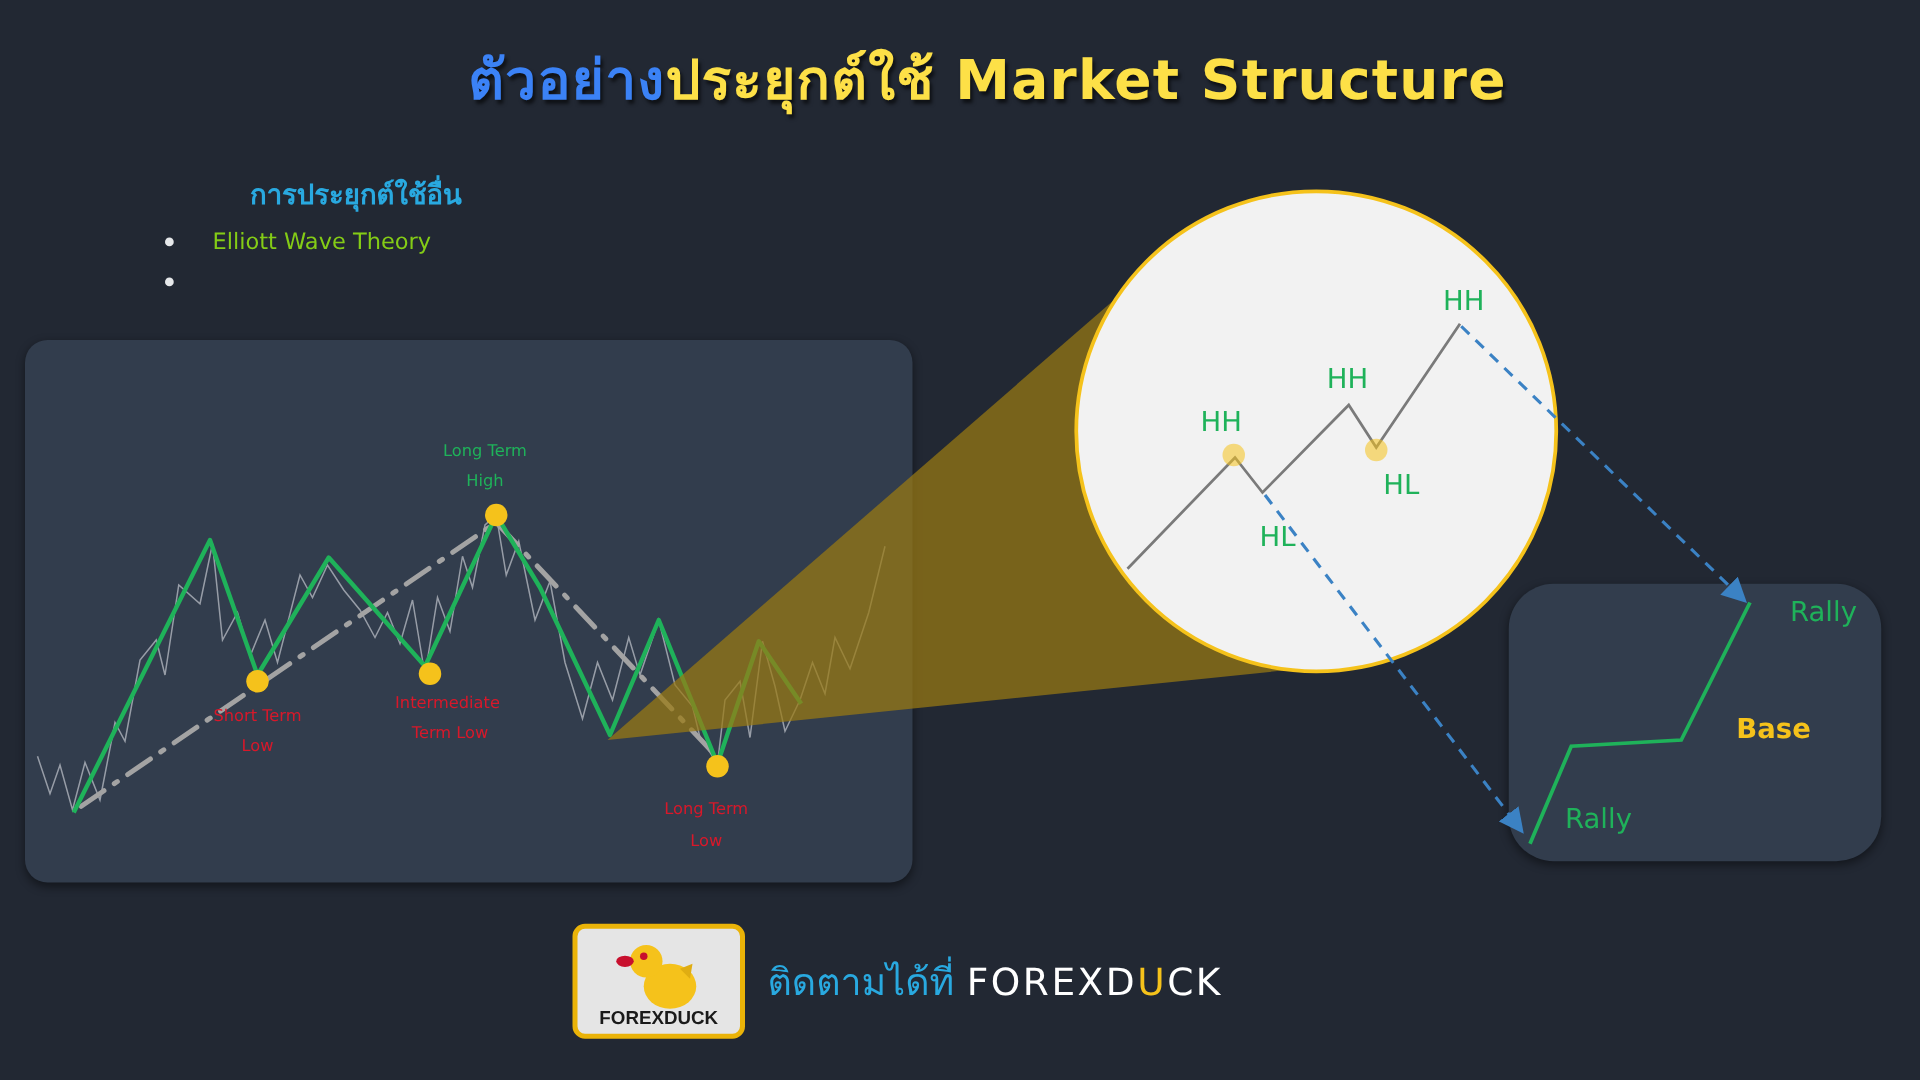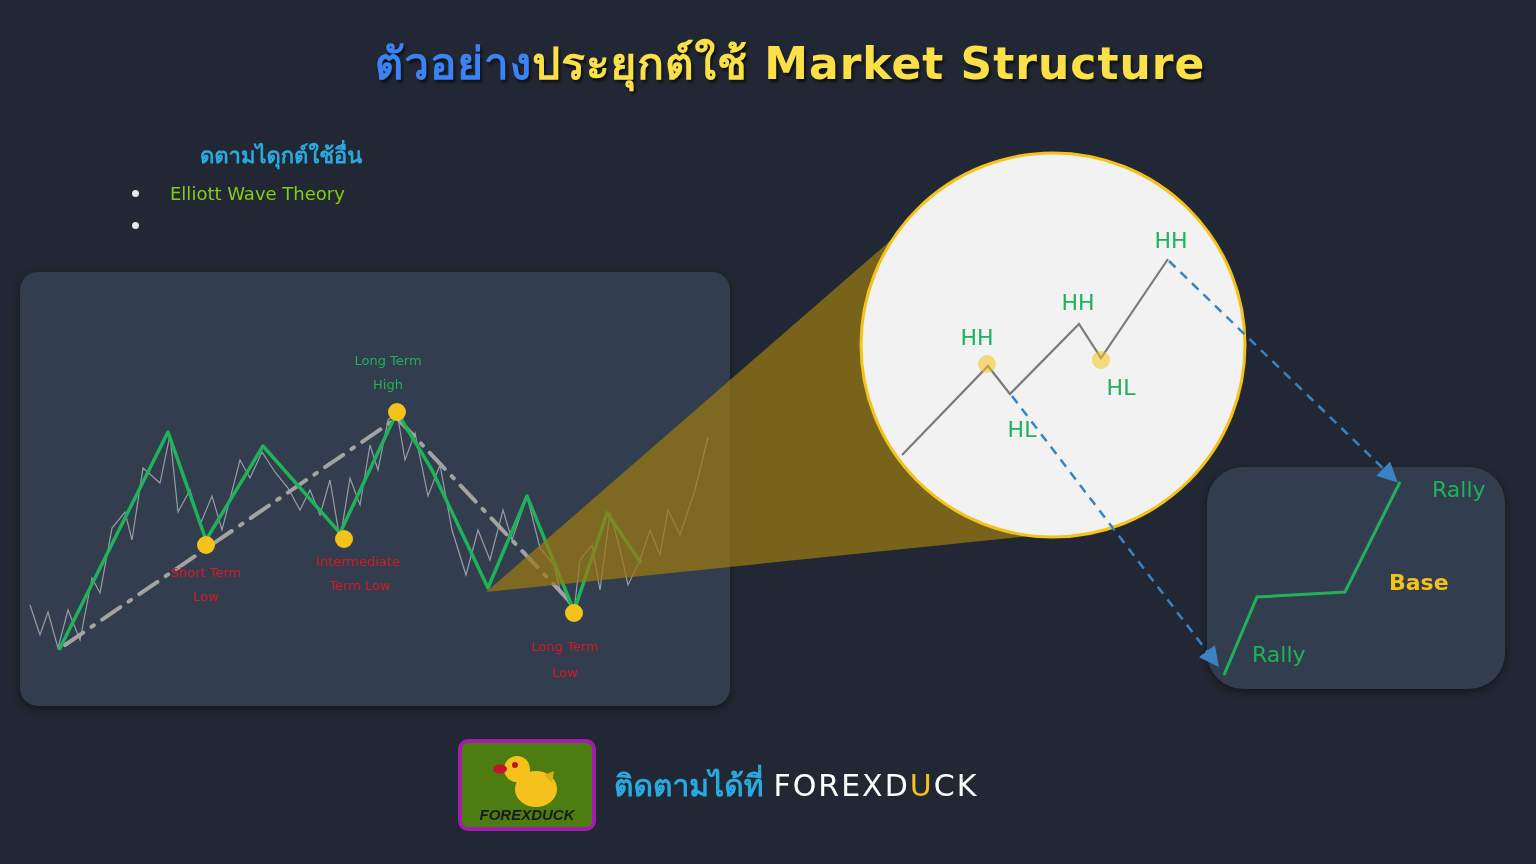--- a/index.html
+++ b/index.html
@@ -26,38 +26,38 @@
     background: #323d4d; border-radius: 18px; box-shadow: 0 3px 8px rgba(0,0,0,0.45);
   }
   .rbr-panel {
     position: absolute; left: 1207px; top: 467px; width: 298px; height: 222px;
     background: #323d4d; border-radius: 36px; box-shadow: 0 3px 8px rgba(0,0,0,0.45);
   }
   svg.overlay { position: absolute; left: 0; top: 0; }
   .lbl { font-family: "DejaVu Sans", sans-serif; }
   .logo {
     position: absolute; left: 458px; top: 739px; width: 130px; height: 84px;
-    background: #4d7c0f; border: 4px solid #a21caf; border-radius: 10px; font-style: italic;
+    background: #e5e5e5; border: 4px solid #eab308; border-radius: 10px;
   }
   .logo-text { position: absolute; left: 0; bottom: 4px; width: 100%; text-align: center; font-family: "Liberation Sans", sans-serif; font-weight: bold; font-size: 15px; color: #1a1a1a; }
   .follow {
     position: absolute; left: 614px; top: 762px; font-size: 30px; white-space: nowrap;
   }
-  .follow .th { color: #29a9e0; font-weight: bold; }
+  .follow .th { color: #29a9e0; font-weight: normal; }
   .follow .brand { color: #ffffff; letter-spacing: 2px; margin-left: 10px; }
   .follow .brand .hl { color: #f5c21b; }
 </style>
 </head>
 <body>
 
 <div class="title">
   <span class="t1">ตัวอย่าง</span><span class="t2">ประยุกต์ใช้ Market Structure</span>
 </div>
 
-<div class="sub-head">ดตามไดุกต์ใช้อื่น</div>
+<div class="sub-head">การประยุกต์ใช้อื่น</div>
 <ul class="bullets">
   <li><span class="dot"></span><span>Elliott Wave Theory</span></li>
   <li><span class="dot"></span></li>
 </ul>
 
 <div class="chart-panel"></div>
 <div class="rbr-panel"></div>
 
 <svg class="overlay" width="1536" height="864" viewBox="0 0 1536 864">
   <defs>

